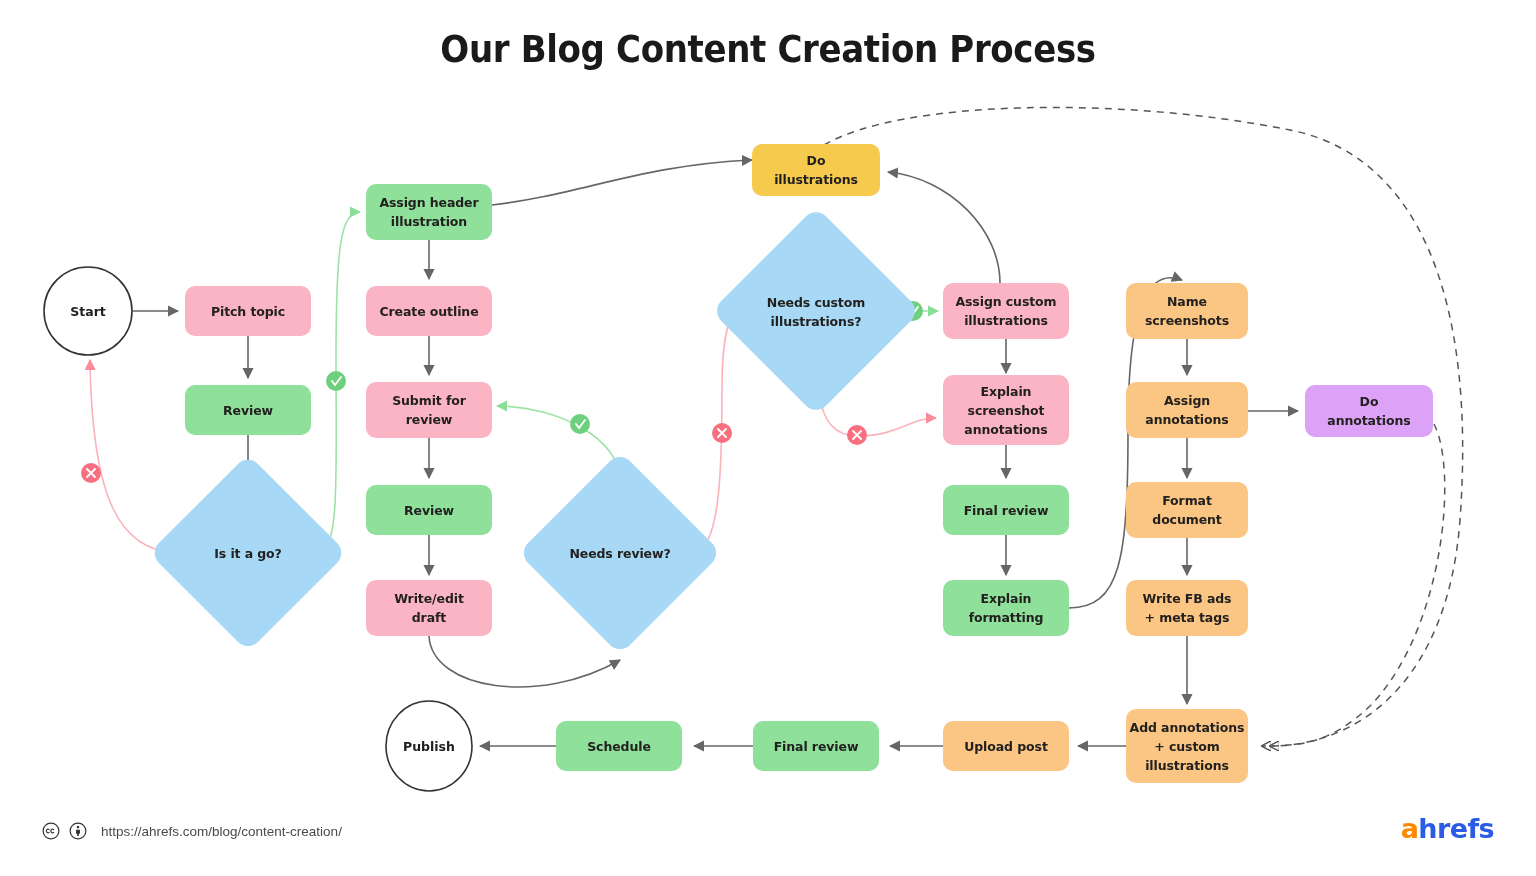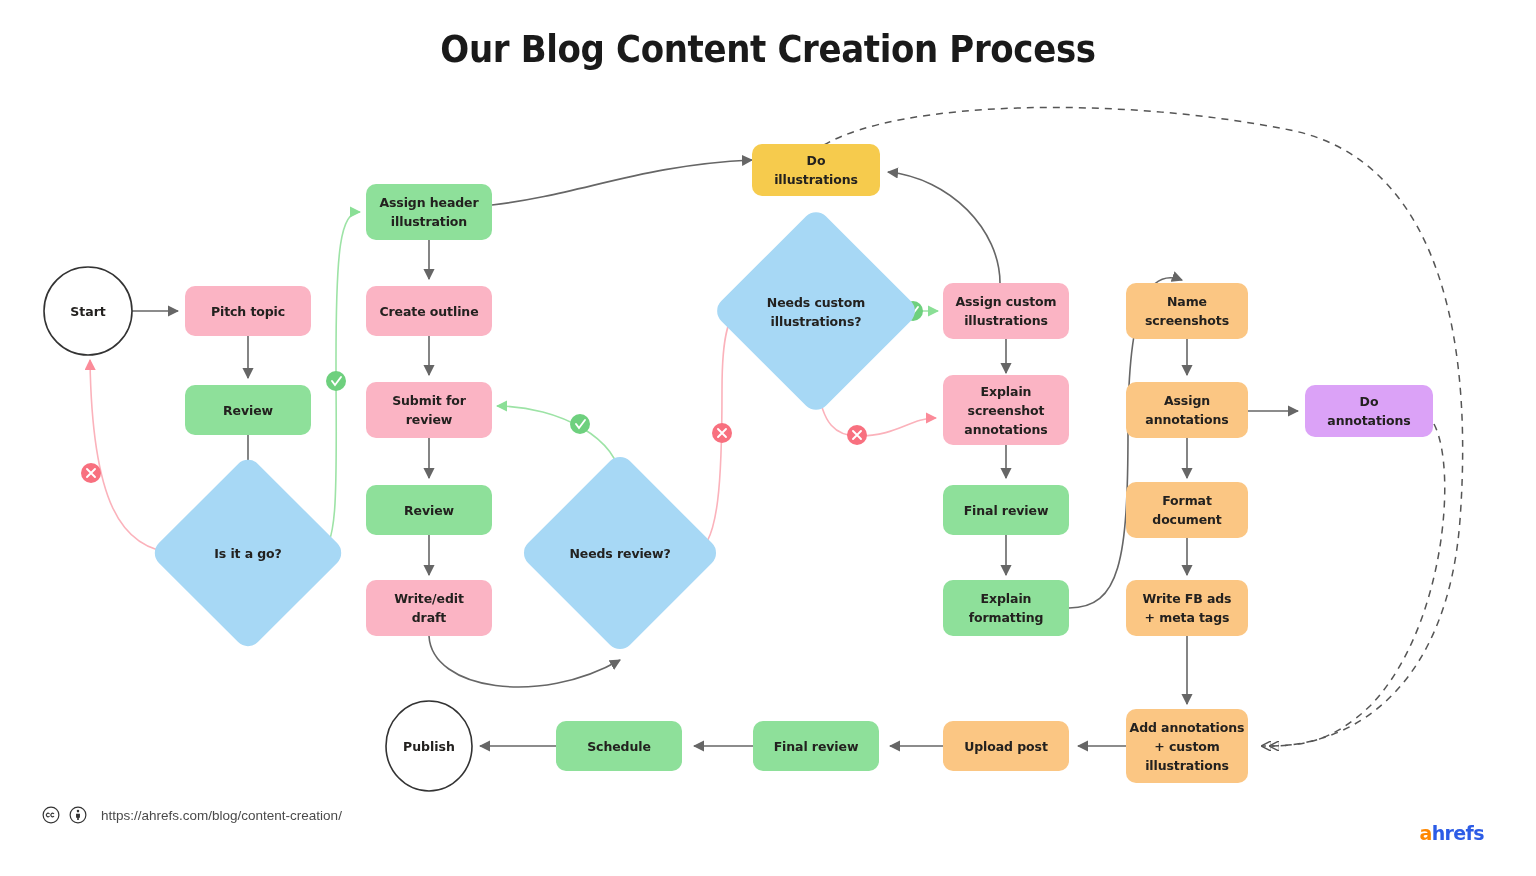--- a/index.html
+++ b/index.html
@@ -74,39 +74,39 @@
   .badge-no-circle { fill: #f8707f; }
   .badge-glyph {
     stroke: #ffffff;
     stroke-width: 1.9;
     stroke-linecap: round;
     fill: none;
   }
   #footer {
     position: absolute;
     left: 42px;
-    bottom: 52px;
+    bottom: 36px;
     display: flex;
     align-items: center;
     gap: 9px;
   }
   #footer-url {
     font-family: "Liberation Sans", sans-serif;
     font-size: 13.5px;
     color: #4a4a4a;
     margin-left: 5px;
   }
   .cc-icon { display: block; }
   #brand-logo {
     position: absolute;
-    right: 52px;
+    right: 42px;
     bottom: 32px;
     font-family: "DejaVu Sans", sans-serif;
     font-weight: bold;
-    font-size: 19px;
+    font-size: 27px;
     letter-spacing: -0.6px;
   }
   #brand-a { color: #ff8800; }
   #brand-rest { color: #2c5ce6; }
 </style>
 </head>
 <body>
 
 <div id="page-title">Our Blog Content Creation Process</div>
 

